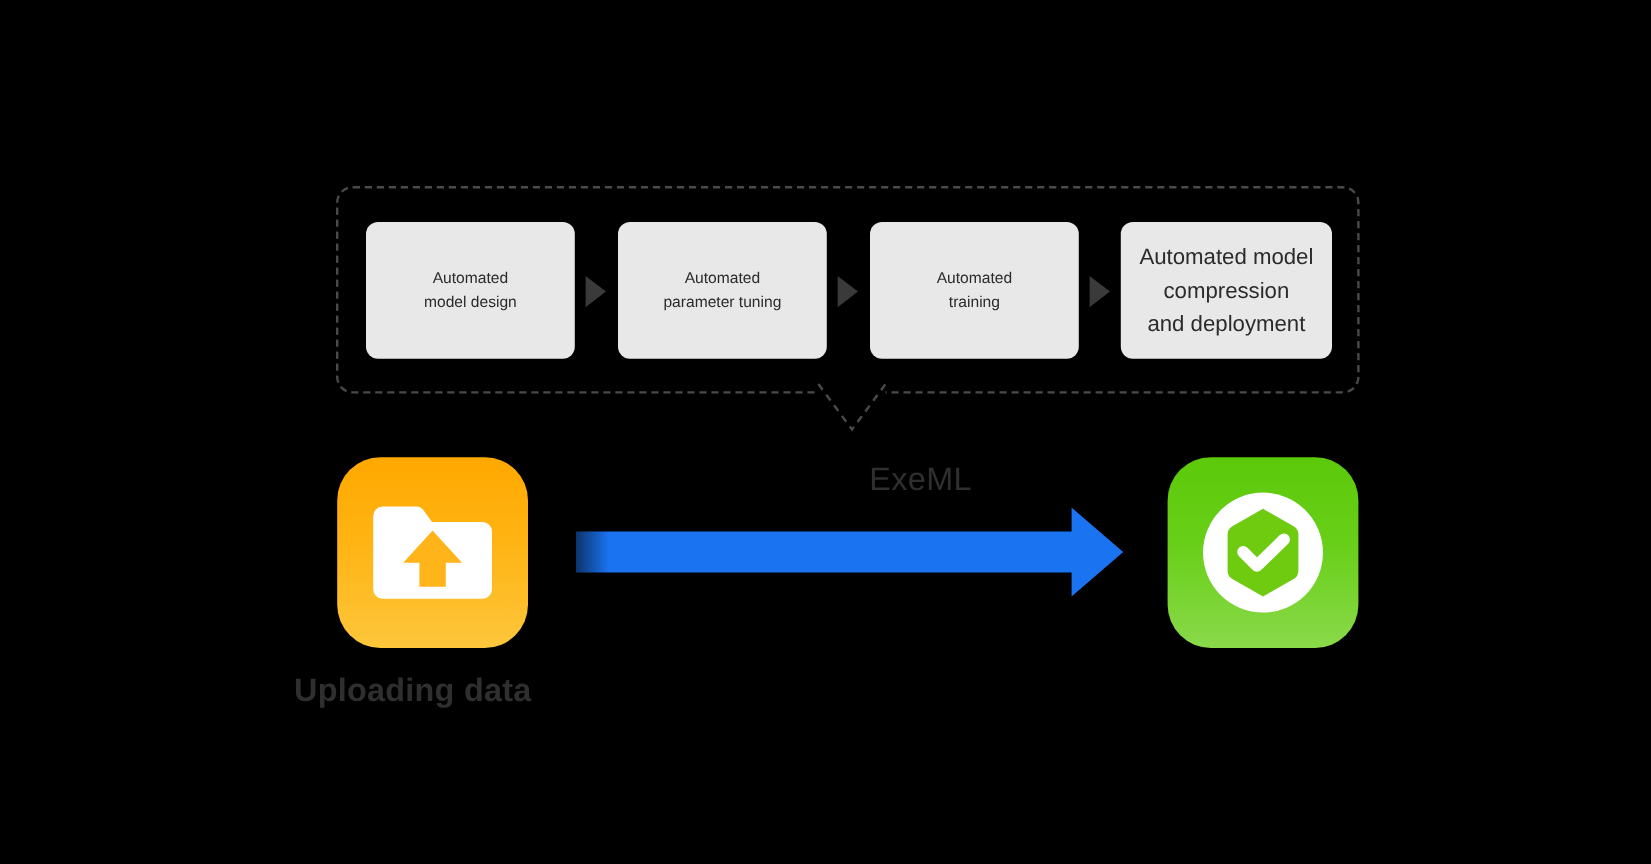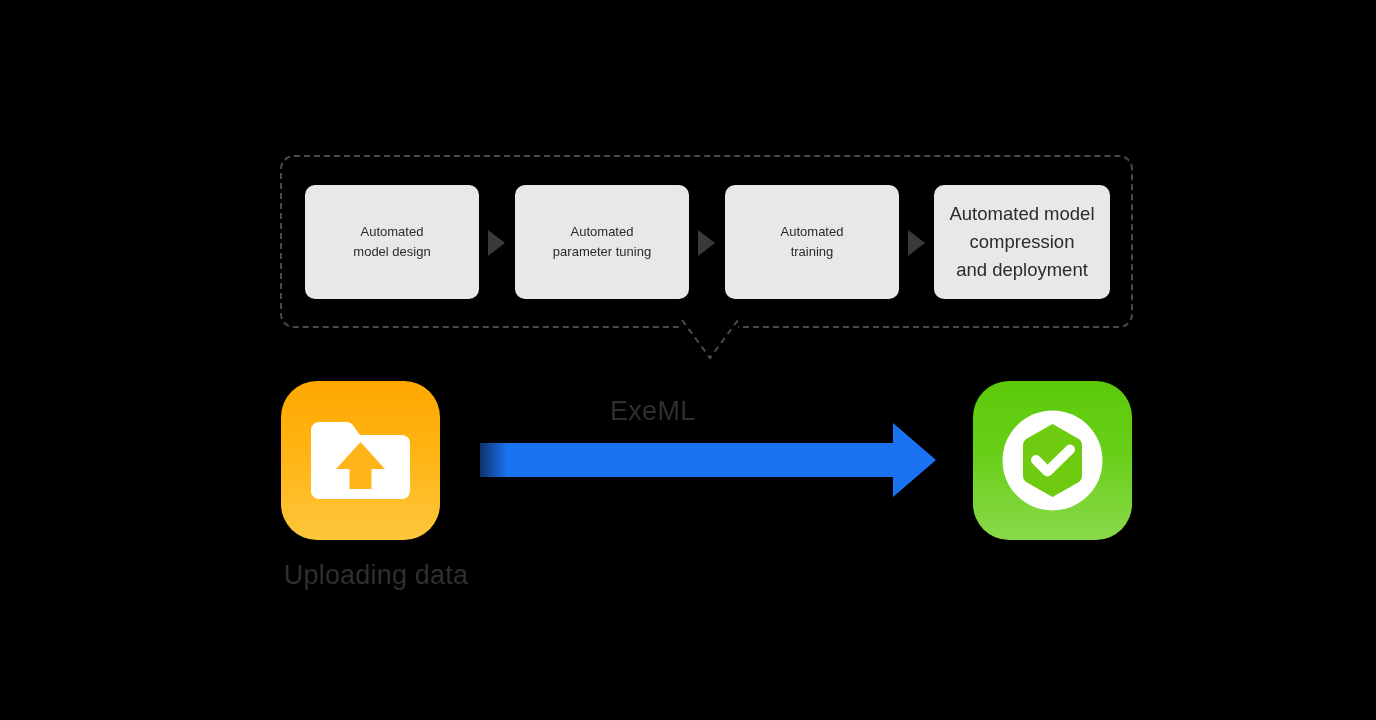--- a/index.html
+++ b/index.html
@@ -81,23 +81,23 @@
     border-left: 17px solid #3a3a3a;
   }
   .conn-0 { left: 488px; }
   .conn-1 { left: 698px; }
   .conn-2 { left: 908px; }
 
   
   .exeml-label {
     position: absolute;
     left: 610px;
-    top: 396px;
+    top: 384px;
     width: 200px;
-    text-align: left;
+    text-align: right;
     color: #2f2f2f;
     font-size: 27px;
     letter-spacing: 0.3px;
   }
 
   
   .icon-tile {
     position: absolute;
     top: 381px;
     width: 159px;
@@ -125,21 +125,21 @@
 
   
   .caption {
     position: absolute;
     top: 560px;
     text-align: center;
     color: #2f2f2f;
     font-size: 27px;
     letter-spacing: 0.2px;
   }
-  .caption-upload { left: 216px; width: 320px; }
+  .caption-upload { left: 184px; width: 320px; font-weight: bold; }
   .caption-deploy { left: 893px; width: 320px; }
 </style>
 </head>
 <body>
 
 <div id="canvas">
 
   <div class="exeml-container"></div>
   <div class="notch-gap"></div>
   <svg class="notch-svg" viewBox="0 0 80 48">

